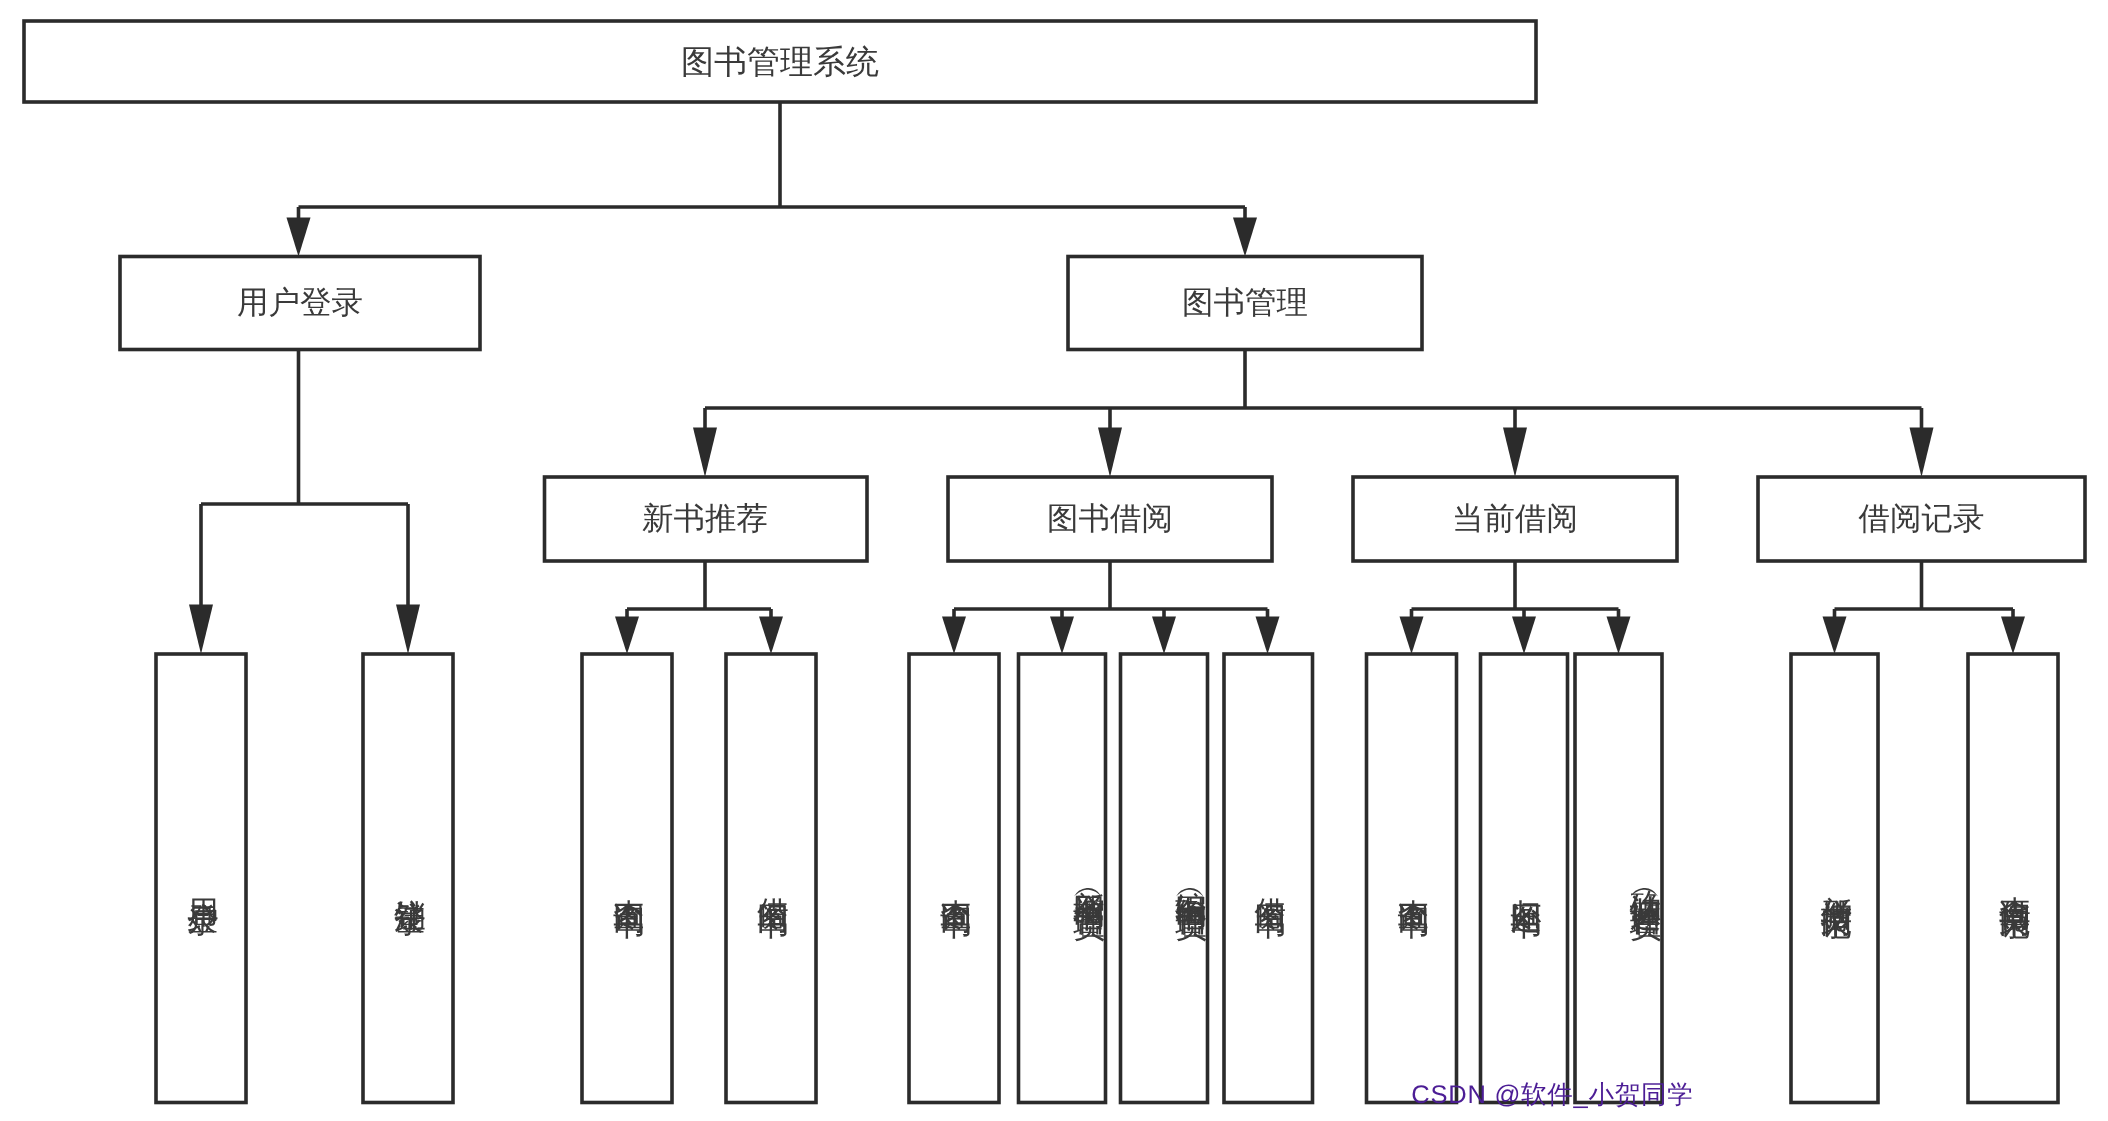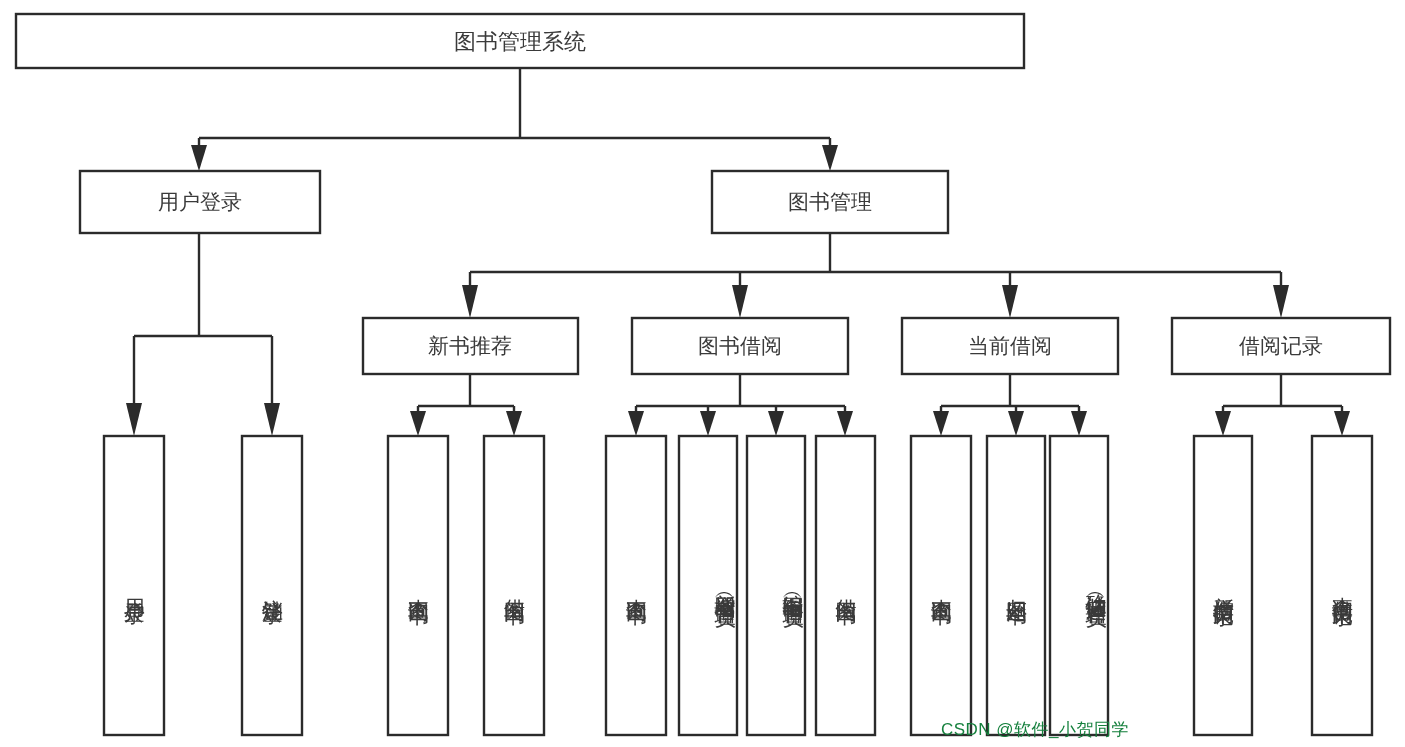--- a/index.html
+++ b/index.html
@@ -69,21 +69,21 @@
     color: #3a3a3a;
     white-space: nowrap;
     pointer-events: none;
   }
   .watermark {
     position: absolute;
     right: 8px;
     bottom: 6px;
     font-family: "Liberation Sans", "DejaVu Sans", sans-serif;
     font-size: 17px;
-    color: #15803d;
+    color: #4c1d95;
     letter-spacing: 0.5px;
     white-space: nowrap;
   }
 </style>
 </head>
 <body>
 
 <div id="diagram-root">
 
   <svg class="diagram-canvas" viewBox="0 0 1405 747">

